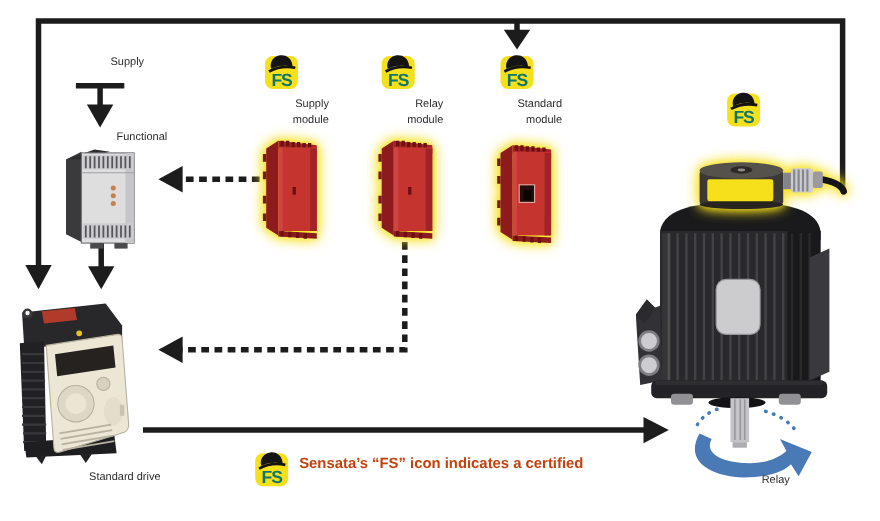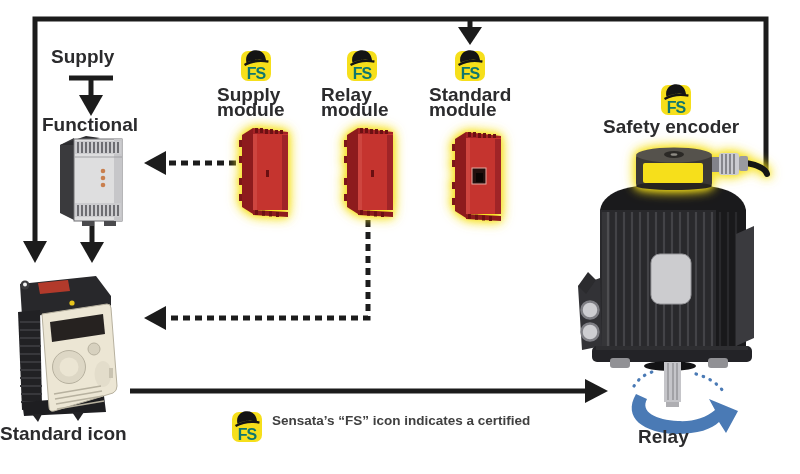--- a/index.html
+++ b/index.html
@@ -1,33 +1,33 @@
 <!DOCTYPE html>
 <html style="--fs-yellow: #F6DF1B; --module-red: #C5342F; --rotation-blue: #4A7AB5; --line-black: #1C1C1C;"><head>
 <meta charset="utf-8">
 <style>
   *{margin:0;padding:0;box-sizing:border-box}
   body{background:#fff;font-family:"Liberation Sans",sans-serif}
   .canvas{position:relative;width:800px;height:474px;background:#ffffff;overflow:hidden}
-  .label{position:absolute;font-weight:bold;font-size:19px;line-height:15px;color:#2b2b2d;text-align:left;z-index:6}
+  .label{position:absolute;font-weight:normal;font-size:10px;line-height:15px;color:#2b2b2d;text-align:right;z-index:6}
   .wires{position:absolute;left:0;top:0;z-index:1}
   .dev{position:absolute;z-index:3}
   .wire{stroke:var(--line-black);stroke-width:5;fill:none}
   .dashed{stroke-dasharray:7 5}
   .ah{fill:var(--line-black)}
   .fs-icon{position:absolute;width:30px;height:30px;background:var(--fs-yellow);border-radius:7px;z-index:5}
   .fs-icon .helmet{position:absolute;top:-3px;left:1px;width:27px;height:17px;transform:rotate(-8deg)}
   .fs-icon .fs-text{position:absolute;left:0;right:0;bottom:-2px;text-align:center;font-weight:bold;
     font-size:16px;letter-spacing:-1px;color:#0f766e;font-family:"Liberation Sans",sans-serif}
   .glow{filter:drop-shadow(0 0 6px rgba(247,224,23,.95)) drop-shadow(0 0 3px rgba(247,224,23,.85))}
   .module-front{fill:var(--module-red)}
   .yellow-band{fill:var(--fs-yellow)}
   .swoosh{fill:var(--rotation-blue)}
   .swoosh-dots{stroke:var(--rotation-blue);stroke-width:3.2;stroke-linecap:round;stroke-dasharray:.5 7;fill:none}
-  .legend-text{position:absolute;font-weight:bold;font-size:13.5px;line-height:14px;color:#404040;z-index:6}
+  .legend-text{position:absolute;font-weight:bold;font-size:13.5px;line-height:14px;color:#c2410c;z-index:6}
 </style>
 </head>
 <body>
 
 <div class="canvas">
 
   <svg class="wires" width="800" height="474" viewBox="0 0 800 474">
     <polyline class="wire" points="35,246 35,19 766,19 766,171"></polyline>
     <polygon class="ah" points="35,263 23,241 47,241"></polygon>
     <line class="wire" x1="470" y1="19" x2="470" y2="30"></line>
@@ -194,22 +194,21 @@
     <span style="display:block">module</span>
   </div>
   <div class="label" style="left:321px;top:87px;width:82px">
     <span style="display:block">Relay</span>
     <span style="display:block">module</span>
   </div>
   <div class="label" style="left:429px;top:87px;width:82px">
     <span style="display:block">Standard</span>
     <span style="display:block">module</span>
   </div>
-  <div class="label" style="left:603px;top:119px;width:150px">Safety encoder</div>
-  <div class="label" style="left:0px;top:426px;width:146px">Standard icon</div>
+  <div class="label" style="left:0px;top:426px;width:146px">Standard drive</div>
   <div class="label" style="left:638px;top:429px;width:80px">Relay</div>
 
   <div class="fs-icon" style="left:232px;top:412px">
     <svg class="helmet" viewBox="0 0 26 16">
         <path fill="#141414" d="M3.5,12.5 C3,5.5 8,2 13,2 C18,2 22.5,5.5 22.5,12 L22.5,13 C16,10.5 10,10.5 3.5,12.5 Z M1,13.5 C9,10.5 17,10.5 25,13.5 L24.3,15.7 C16.5,13 9.5,13 1.8,15.7 Z"></path>
       </svg>
     <span class="fs-text">FS</span>
   </div>
   <div class="legend-text" style="left:272px;top:414px;width:290px">
     <span style="display:block">Sensata’s “FS” icon indicates a certified</span>

